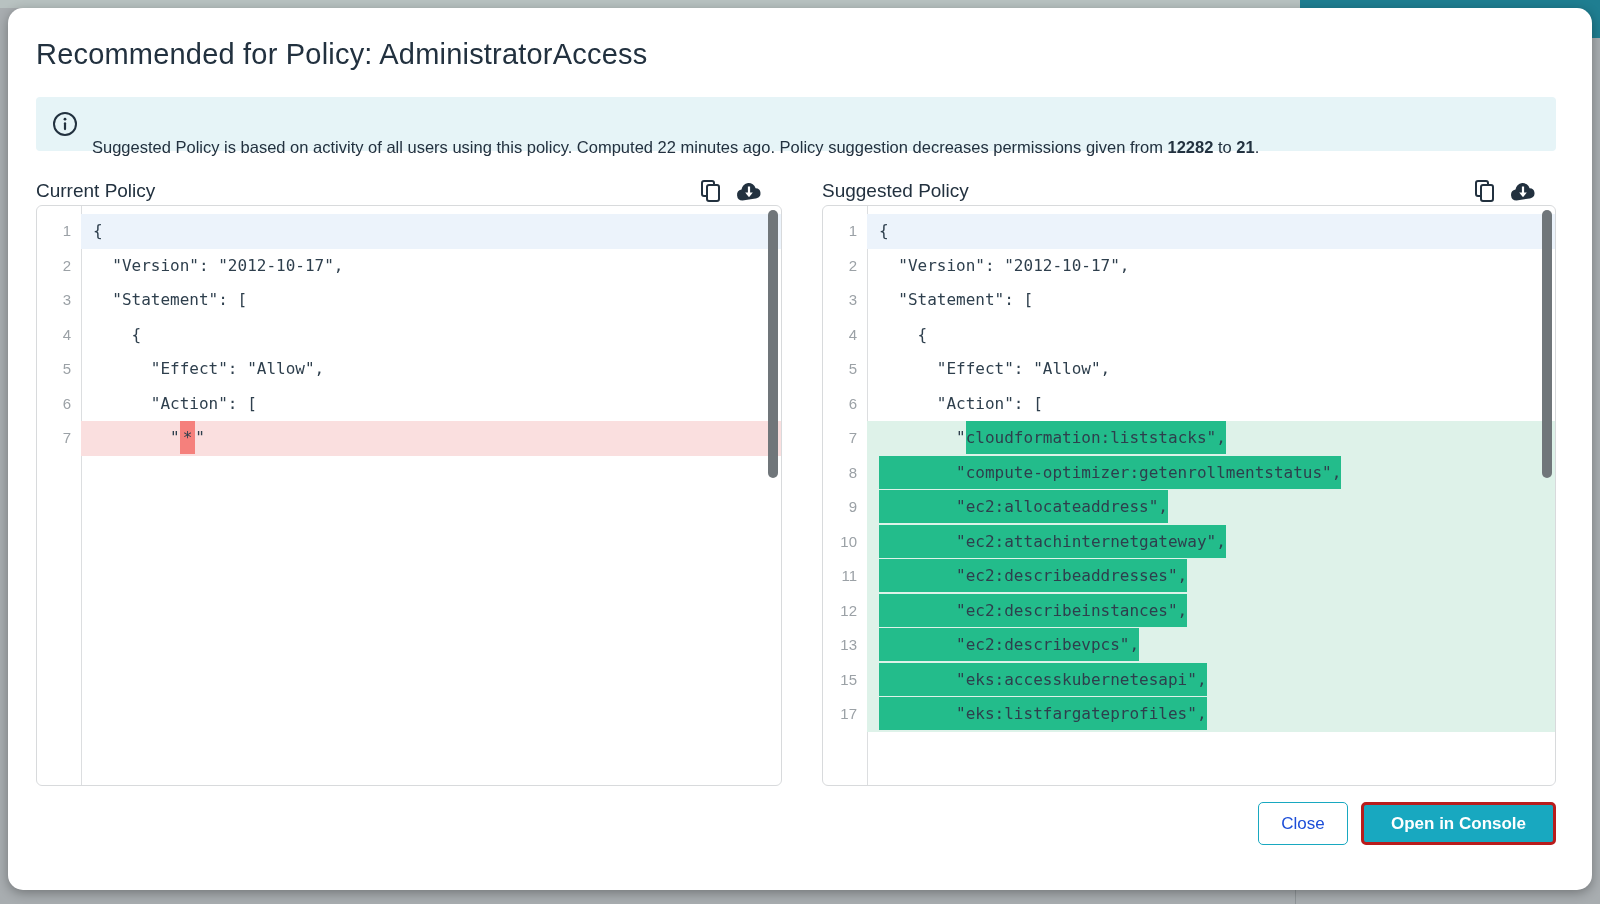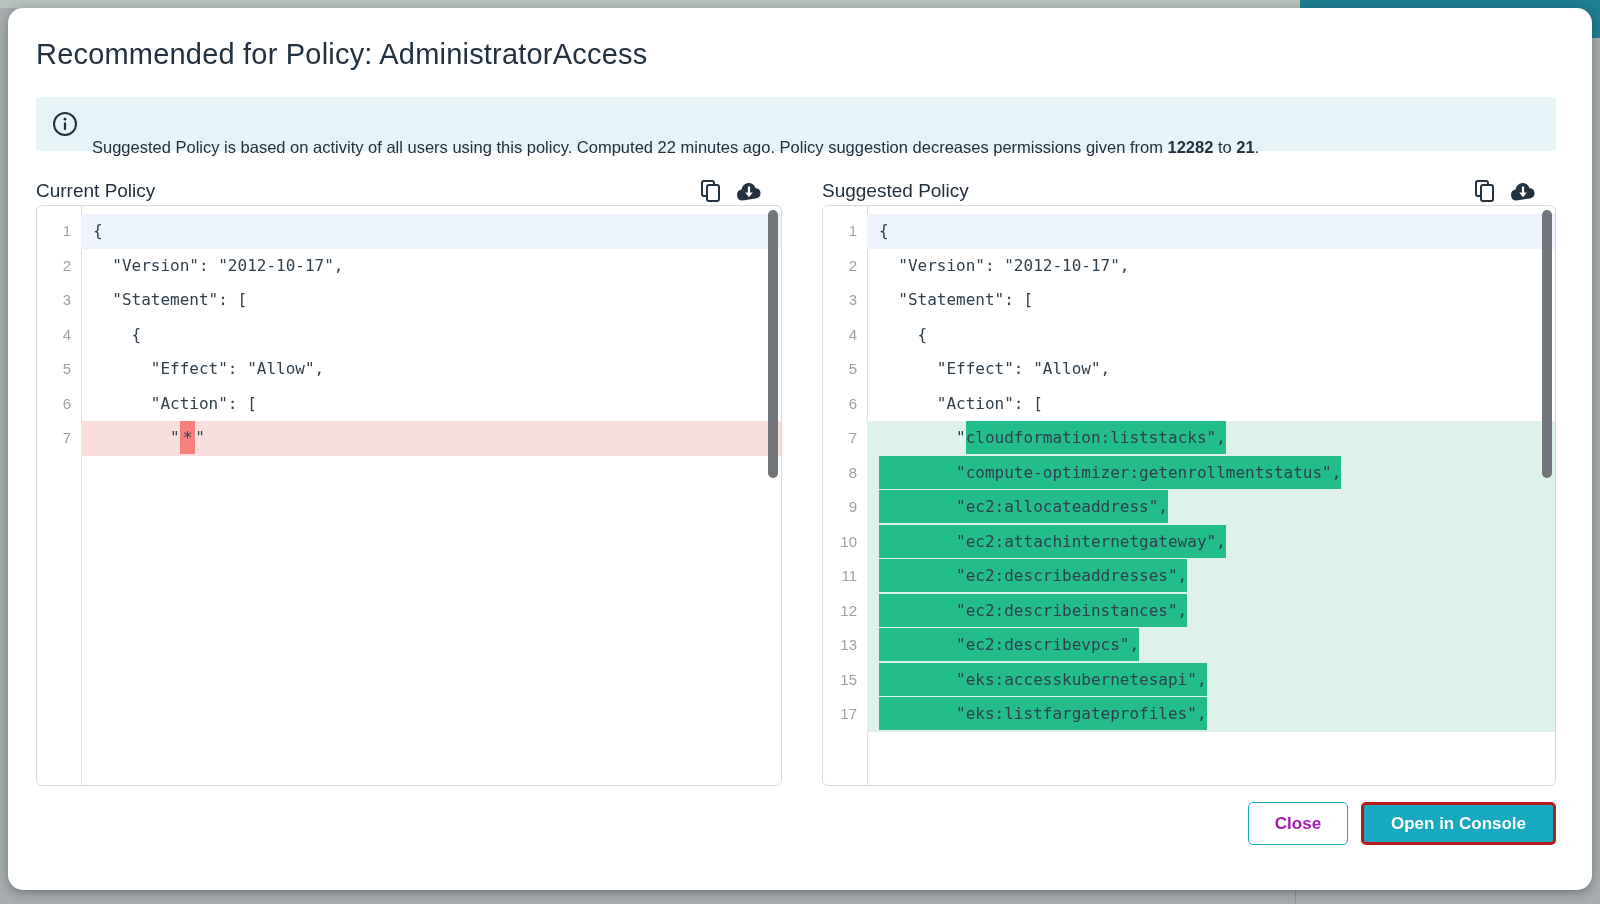--- a/index.html
+++ b/index.html
@@ -38,21 +38,21 @@
                 font-size:16px;line-height:34.5px;white-space:pre;color:#2e3f4d;}
   .row-active .line-content{background:#ecf3fb;}
   .row-removed .line-content{background:#fadfdf;}
   .row-added .line-content{background:#def2e9;}
   .mark-added{background:#23bc8b;padding:7px 0;}
   .mark-removed{background:#f5807c;padding:7px 3px;}
   .vscroll{position:absolute;right:3px;top:4px;width:10px;height:268px;background:#70767a;border-radius:6px;}
 
   .footer{margin:16px 36px 0 28px;display:flex;justify-content:flex-end;gap:13px;}
   .btn{font-size:17px;border-radius:5px;height:43px;display:flex;align-items:center;justify-content:center;cursor:pointer;box-sizing:border-box;}
-  .btn-close{width:100px;background:#ffffff;border:1px solid #18a8c0;color:#a21caf;font-weight:bold;}
+  .btn-close{width:90px;background:#ffffff;border:1px solid #18a8c0;color:#1d4ed8;}
   .btn-open{width:195px;background:#18a8c0;border:3px solid #b91c1c;color:#ffffff;font-weight:700;}
 </style>
 </head>
 <body>
 
 <div id="stage">
   <div class="bg-top-strip"></div>
   <div class="bg-teal"></div>
   <div class="bg-bottom-divider"></div>
 

